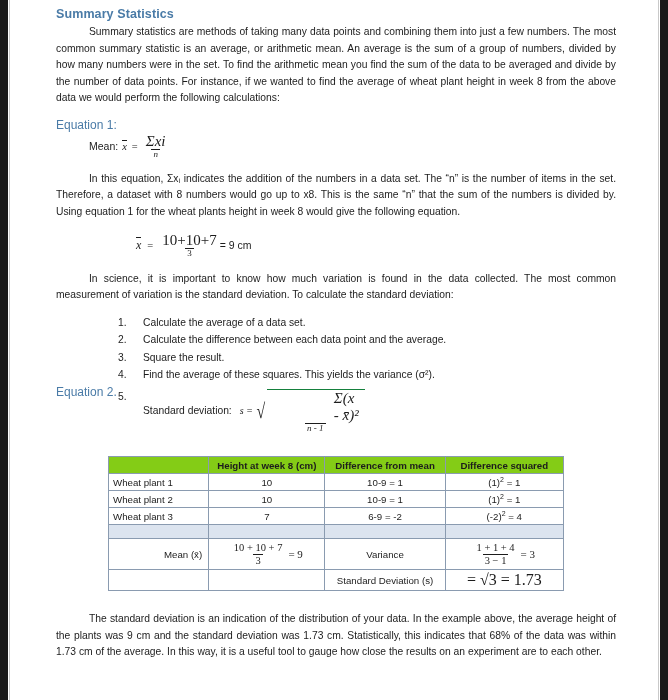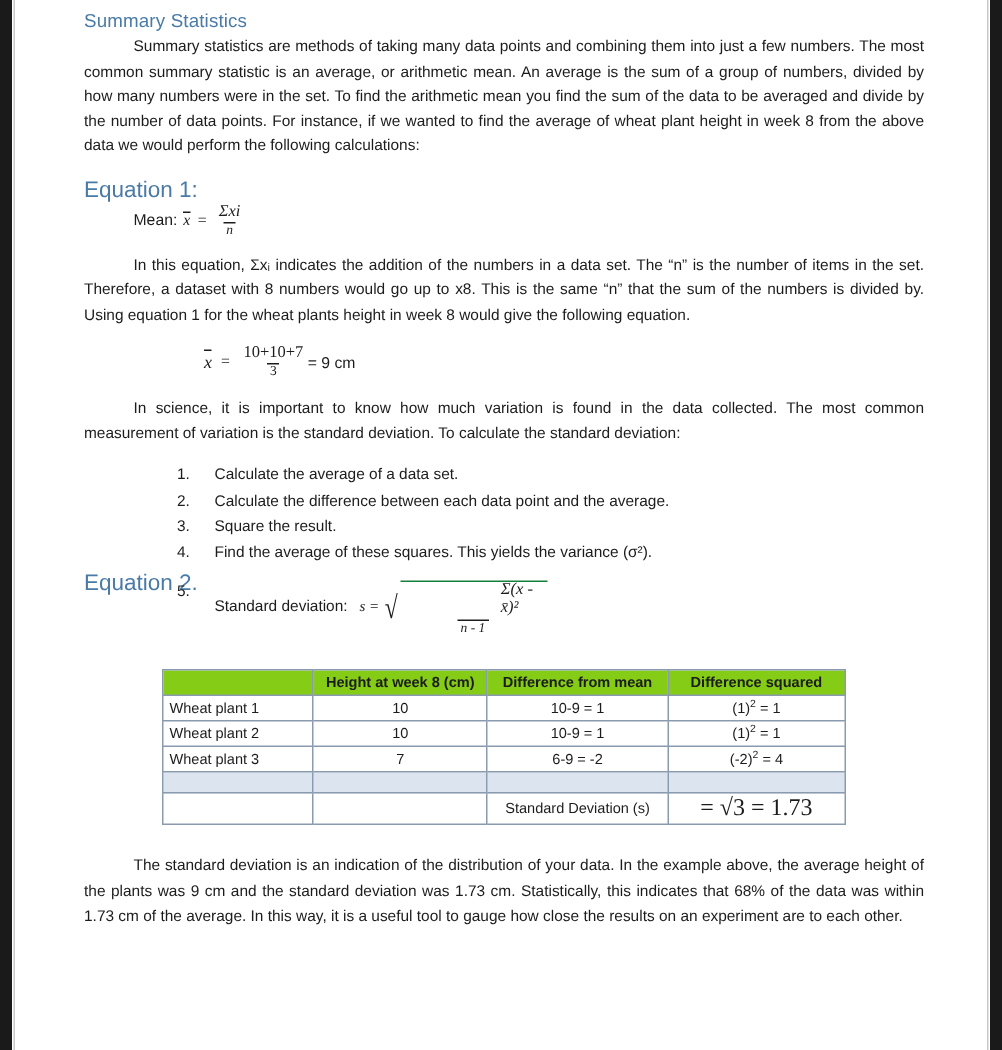--- a/index.html
+++ b/index.html
@@ -40,41 +40,41 @@
   .content {
     position: absolute;
     left: 56px;
     top: 0;
     width: 560px;
     padding-top: 7px;
   }
 
   h2.section-heading {
     font-size: 12.5px;
-    font-weight: normal;
+    font-weight: bold;
     color: #4a7ba7;
     margin: 0 0 3px 0;
     letter-spacing: 0.1px;
   }
 
   p.body-text {
     font-size: 10.3px;
     line-height: 16.6px;
     color: #1c1c1c;
     margin: 0 0 11px 0;
     text-align: justify;
     text-justify: inter-word;
   }
   p.body-text .indent {
     display: inline-block;
     width: 33px;
   }
 
   .eq-label {
-    font-size: 15px;
+    font-size: 12px;
     color: #4a7ba7;
     margin: 0 0 1px 0;
   }
   .eq-label.eq2 {
     margin-top: 2px;
     margin-bottom: -13px;
   }
 
   .eq-line {
     margin: 0 0 11px 0;
@@ -106,21 +106,21 @@
   .frac {
     display: inline-flex;
     flex-direction: column;
     align-items: center;
     vertical-align: middle;
     margin: 0 1px;
     line-height: 1.08;
   }
   .frac .num {
     padding: 0 2px 0px 2px;
-    font-size: 11px;
+    font-size: 15px;
   }
   .frac .den {
     padding: 0px 2px 0 2px;
     border-top: 1px solid #1c1c1c;
     font-size: 9px;
   }
   .frac.big .num, .frac.big .den { font-size: 10.5px; }
 
   .sqrt-wrap {
     display: inline-flex;
@@ -333,20 +333,42 @@
           <td>6-9 = -2</td>
           <td><span>(-2)</span><span class="sup">2</span> <span>= 4</span></td>
         </tr>
         <tr class="spacer">
           <td></td>
           <td></td>
           <td></td>
           <td></td>
         </tr>
         <tr>
+          <td class="rlbl">Mean (x̄)</td>
+          <td class="calc">
+            <span class="cell-flex">
+              <span class="frac big">
+                <span class="num">10 + 10 + 7</span>
+                <span class="den">3</span>
+              </span>
+              <span>= 9</span>
+            </span>
+          </td>
+          <td>Variance</td>
+          <td class="calc">
+            <span class="cell-flex">
+              <span class="frac big">
+                <span class="num">1 + 1 + 4</span>
+                <span class="den">3 − 1</span>
+              </span>
+              <span>= 3</span>
+            </span>
+          </td>
+        </tr>
+        <tr>
           <td></td>
           <td></td>
           <td>Standard Deviation (s)</td>
           <td style="font-family:'Liberation Serif',serif;font-size:16px;">= √3 =  1.73</td>
         </tr>
       </tbody>
     </table>
 
     <div style="height:20px;"></div>
 

